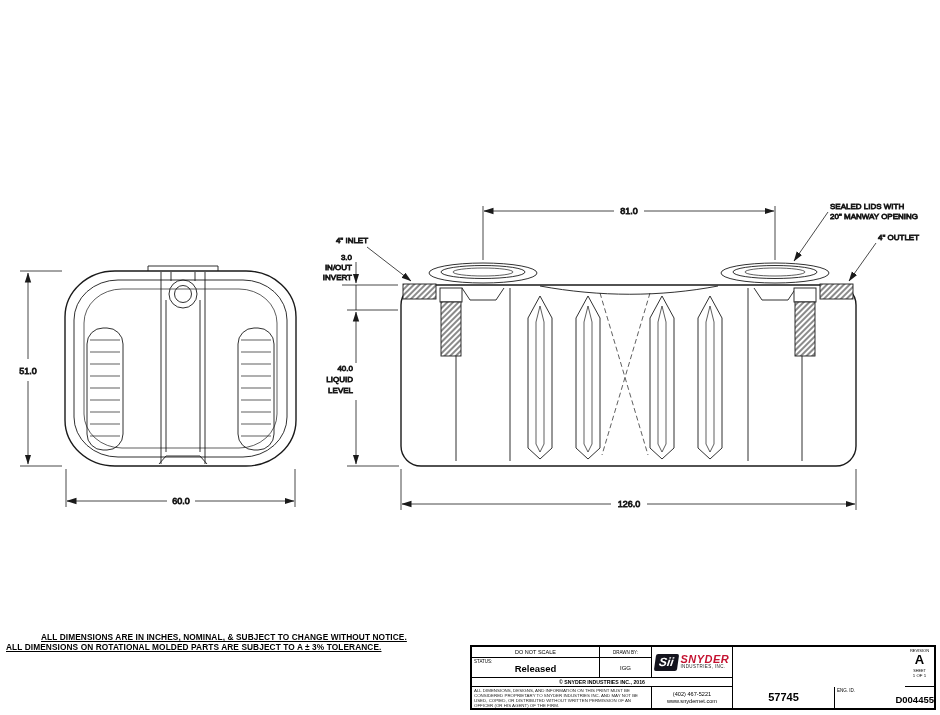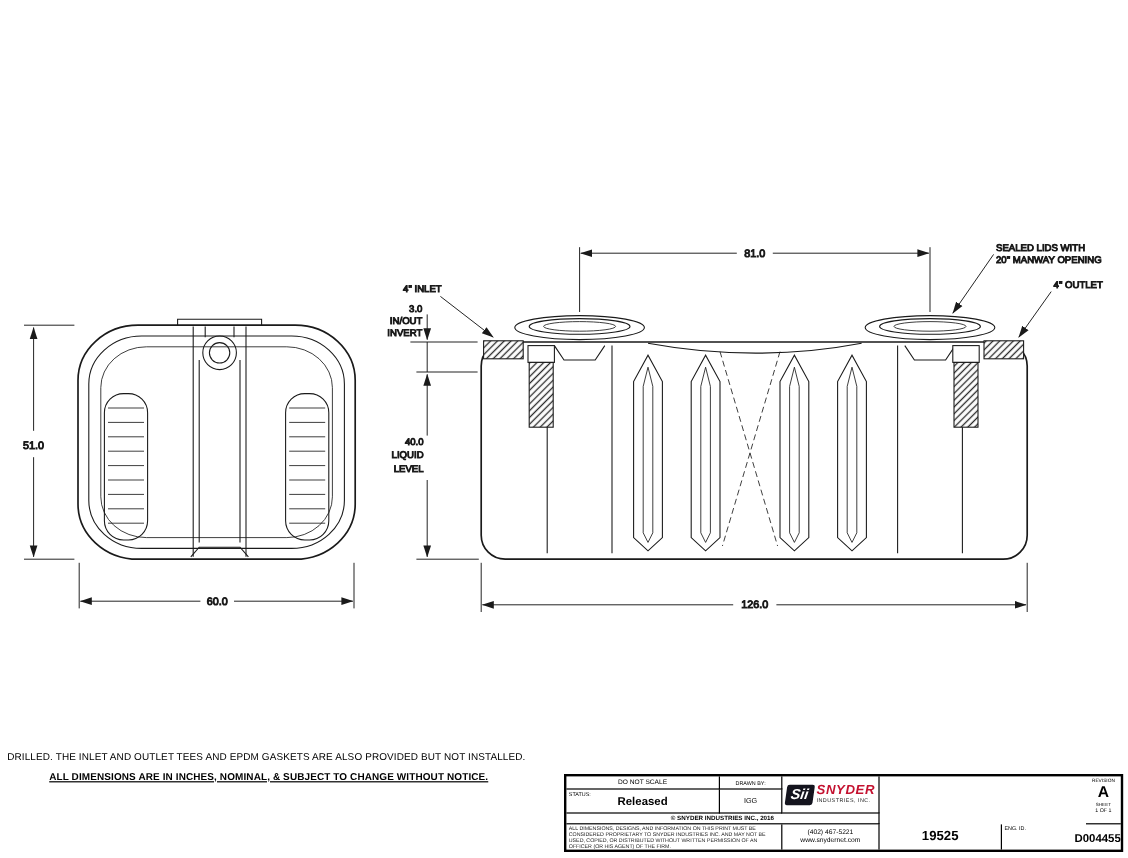--- a/index.html
+++ b/index.html
@@ -228,22 +228,22 @@
     </g>
 
     <g class="dim">
       <text class="calltxt" x="878" y="240">4" OUTLET</text>
       <line x1="876" y1="243" x2="849" y2="281" marker-end="url(#arr)"></line>
     </g>
   </svg>
 
   
   <div class="notes">
-    <div class="note-line">DRILLED.  THE INLET AND OUTLET TEES AND EPDM GASKETS ARE ALSO PROVIDED BUT NOT INSTALLED.</div>
     <div class="note-bold first">ALL DIMENSIONS ARE IN INCHES, NOMINAL, &amp; SUBJECT TO CHANGE WITHOUT NOTICE.</div>
+    <div class="note-bold">ALL DIMENSIONS ON ROTATIONAL MOLDED PARTS ARE SUBJECT TO A ± 3% TOLERANCE.</div>
   </div>
 
   
   <div class="tb">
     <div class="cell c-dns">DO NOT SCALE</div>
 
     <div class="cell c-status">
       <span class="lab">STATUS:</span>
       <span class="val">Released</span>
     </div>
@@ -269,21 +269,21 @@
     </div>
 
 
     <div class="cell c-rev noR">
       <div class="r1">REVISION</div>
       <div class="r2">A</div>
       <div class="r3">SHEET</div>
       <div class="r4">1 OF 1</div>
     </div>
 
-    <div class="cell c-part noB">19525</div>
+    <div class="cell c-part noB">57745</div>
 
     <div class="cell c-engid noR noB">
       <span class="lab">ENG. ID.</span>
       <span class="val">D004455</span>
     </div>
   </div>
 
 </div>
 
 </body></html>

